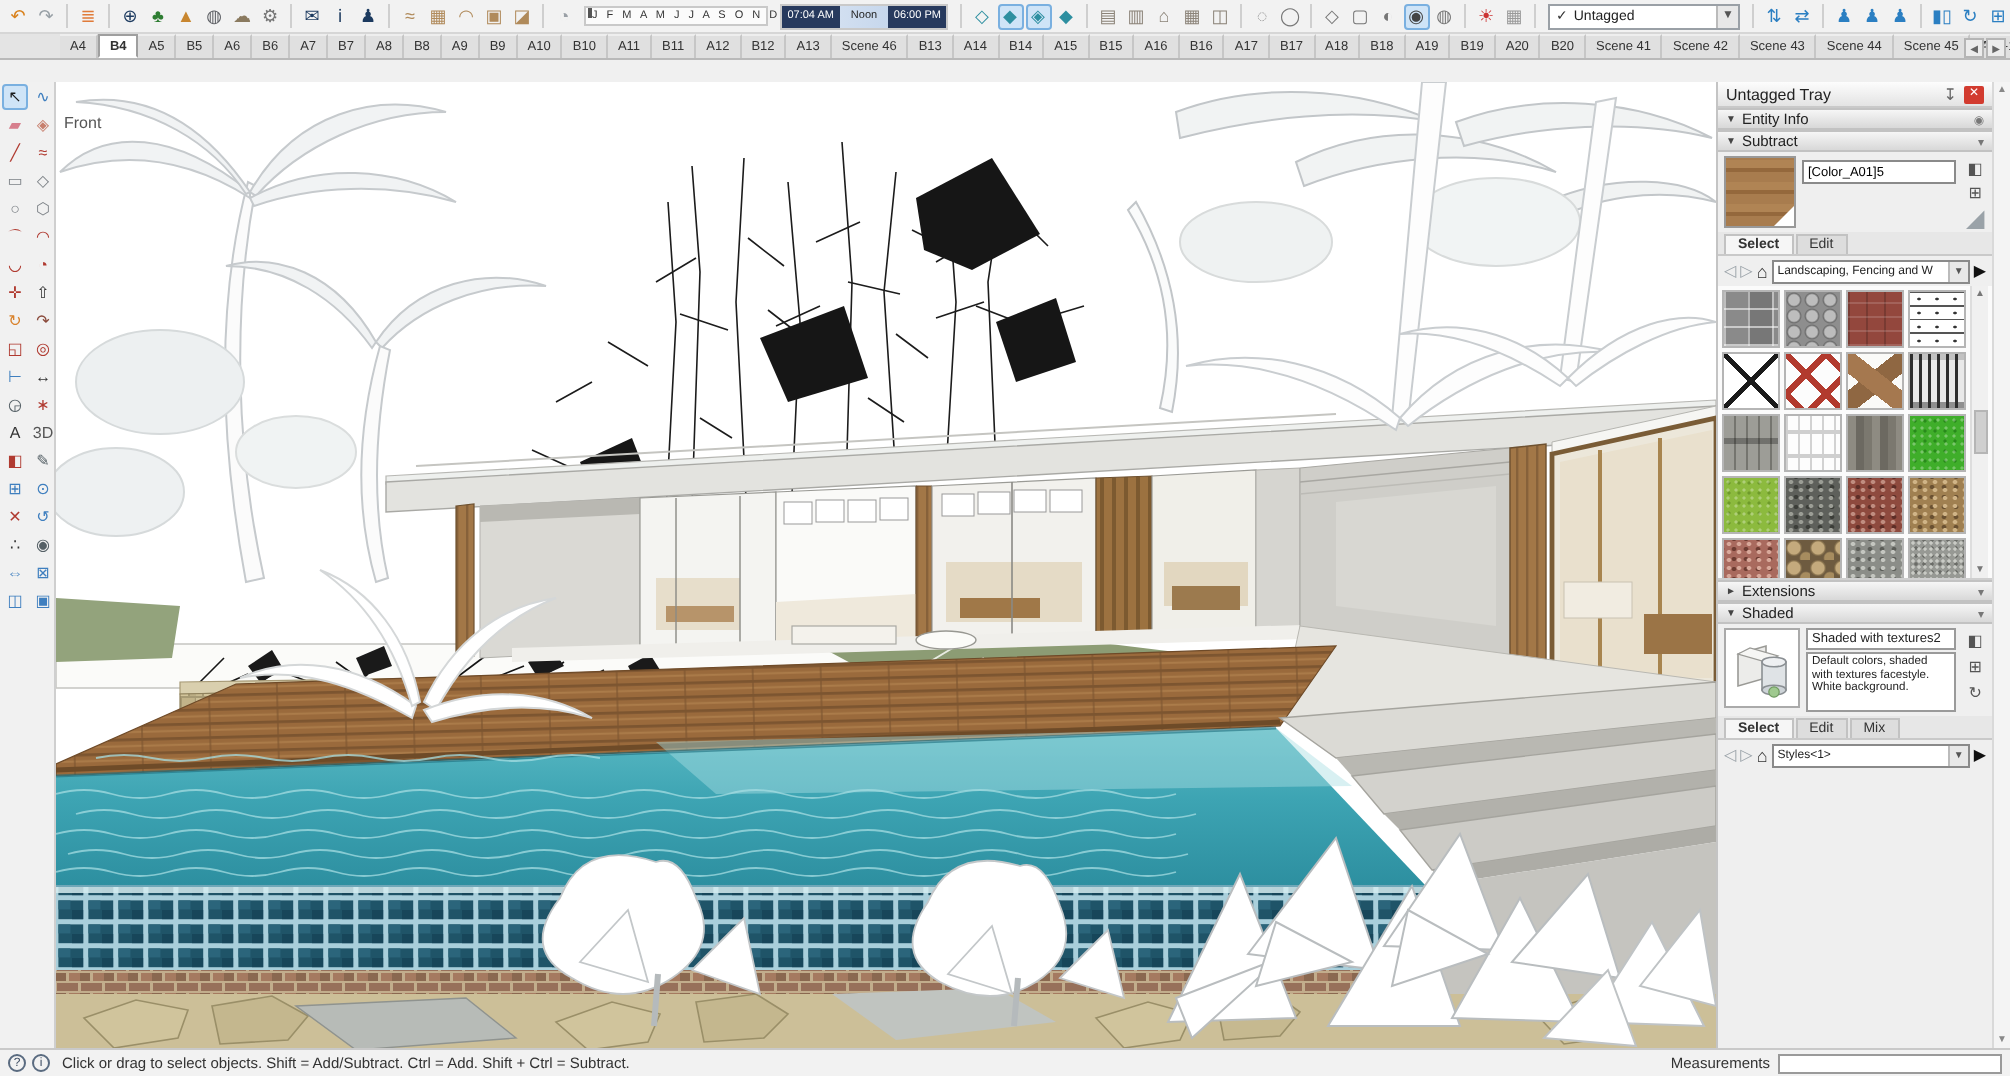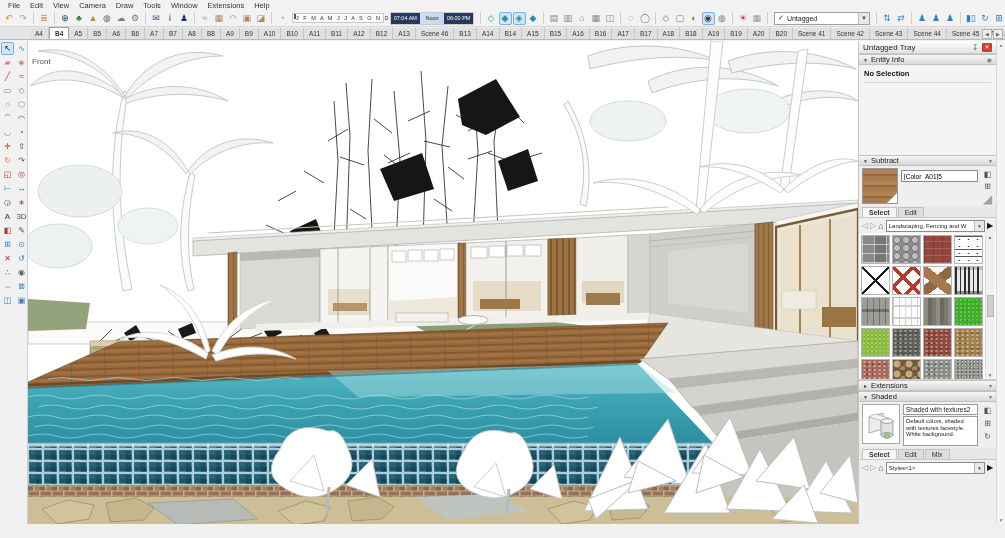--- a/index.html
+++ b/index.html
@@ -126,32 +126,20 @@
   .sw-gravel-pink{background:#a96a5e;background-image:radial-gradient(#d8a89a 1px,transparent 1.4px),radial-gradient(#6e3c32 1px,transparent 1.4px);background-size:5px 4px,6px 5px;background-position:0 0,2px 2px}
   .sw-river-rock{background:#6e5b40;background-image:radial-gradient(circle at 4px 4px,#c4aa7d 3px,#8a744f 3.6px,transparent 4.2px),radial-gradient(circle at 10px 9px,#a78c5f 2.6px,transparent 3.4px);background-size:12px 10px}
   .sw-gravel-gray{background:#8b8d88;background-image:radial-gradient(#c4c6c0 1px,transparent 1.4px),radial-gradient(#5c5e59 1px,transparent 1.4px);background-size:5px 4px,6px 5px;background-position:0 0,2px 2px}
   .sw-gravel-fine{background:#979994;background-image:radial-gradient(#c9cbc5 .7px,transparent 1px),radial-gradient(#6a6c67 .7px,transparent 1px);background-size:3px 3px,4px 4px;background-position:0 0,1px 2px}
 </style>
 </head>
 <body>
 
 <div class="app">
 
-  <div class="menubar">
-
-  <span class="menu-item">File</span>
-      <span class="menu-item">Edit</span>
-      <span class="menu-item">View</span>
-      <span class="menu-item">Camera</span>
-      <span class="menu-item">Draw</span>
-      <span class="menu-item">Tools</span>
-      <span class="menu-item">Window</span>
-      <span class="menu-item">Extensions</span>
-      <span class="menu-item">Help</span>
-    </div>
 
   <div class="toolbar">
     <span style="display:flex">
 
     <span class="tbtn" style="color: rgb(217, 130, 30);">↶</span>
         <span class="tbtn" style="color: rgb(152, 160, 166);">↷</span>
         <span class="tsep"></span>
         <span class="tbtn" style="color: rgb(224, 123, 57);">≣</span>
         <span class="tsep"></span>
         <span class="tbtn" style="color: rgb(28, 58, 95);">⊕</span>
@@ -598,23 +586,20 @@
           <span>Untagged Tray</span>
           <span class="pin">↧</span>
           <span class="close">✕</span>
         </div>
 
         <div class="sec-header">
           <span class="arr">▼</span>
           <span>Entity Info</span>
           <span class="opt">◉</span>
         </div>
-        <div class="ei-body">
-          <div class="ei-status">No Selection</div>
-        </div>
 
         <div class="sec-header">
           <span class="arr">▼</span>
           <span>Subtract</span>
           <span class="opt">▾</span>
         </div>
         <div class="mat-preview-row">
           <div class="mat-thumb"></div>
           <div class="mat-mid">
             <input class="mat-name" value="[Color_A01]5" style="">
@@ -721,14 +706,26 @@
         </div>
         <div class="tray-fill"></div>
       </div>
       <div class="tray-sb">
         <span>▲</span>
         <span>▼</span>
       </div>
     </div>
   </div>
 
+  <div class="statusbar">
+    <span style="display:flex">
+
+    <span class="sb-ic">?</span>
+        <span class="sb-ic">i</span>
+      </span>
+    <span class="sb-hint">Click or drag to select objects. Shift = Add/Subtract. Ctrl = Add. Shift + Ctrl = Subtract.</span>
+    <span class="sb-right">
+      <span>Measurements</span>
+      <span class="measure-box"></span>
+    </span>
+  </div>
 
 </div>
 
 </body></html>

